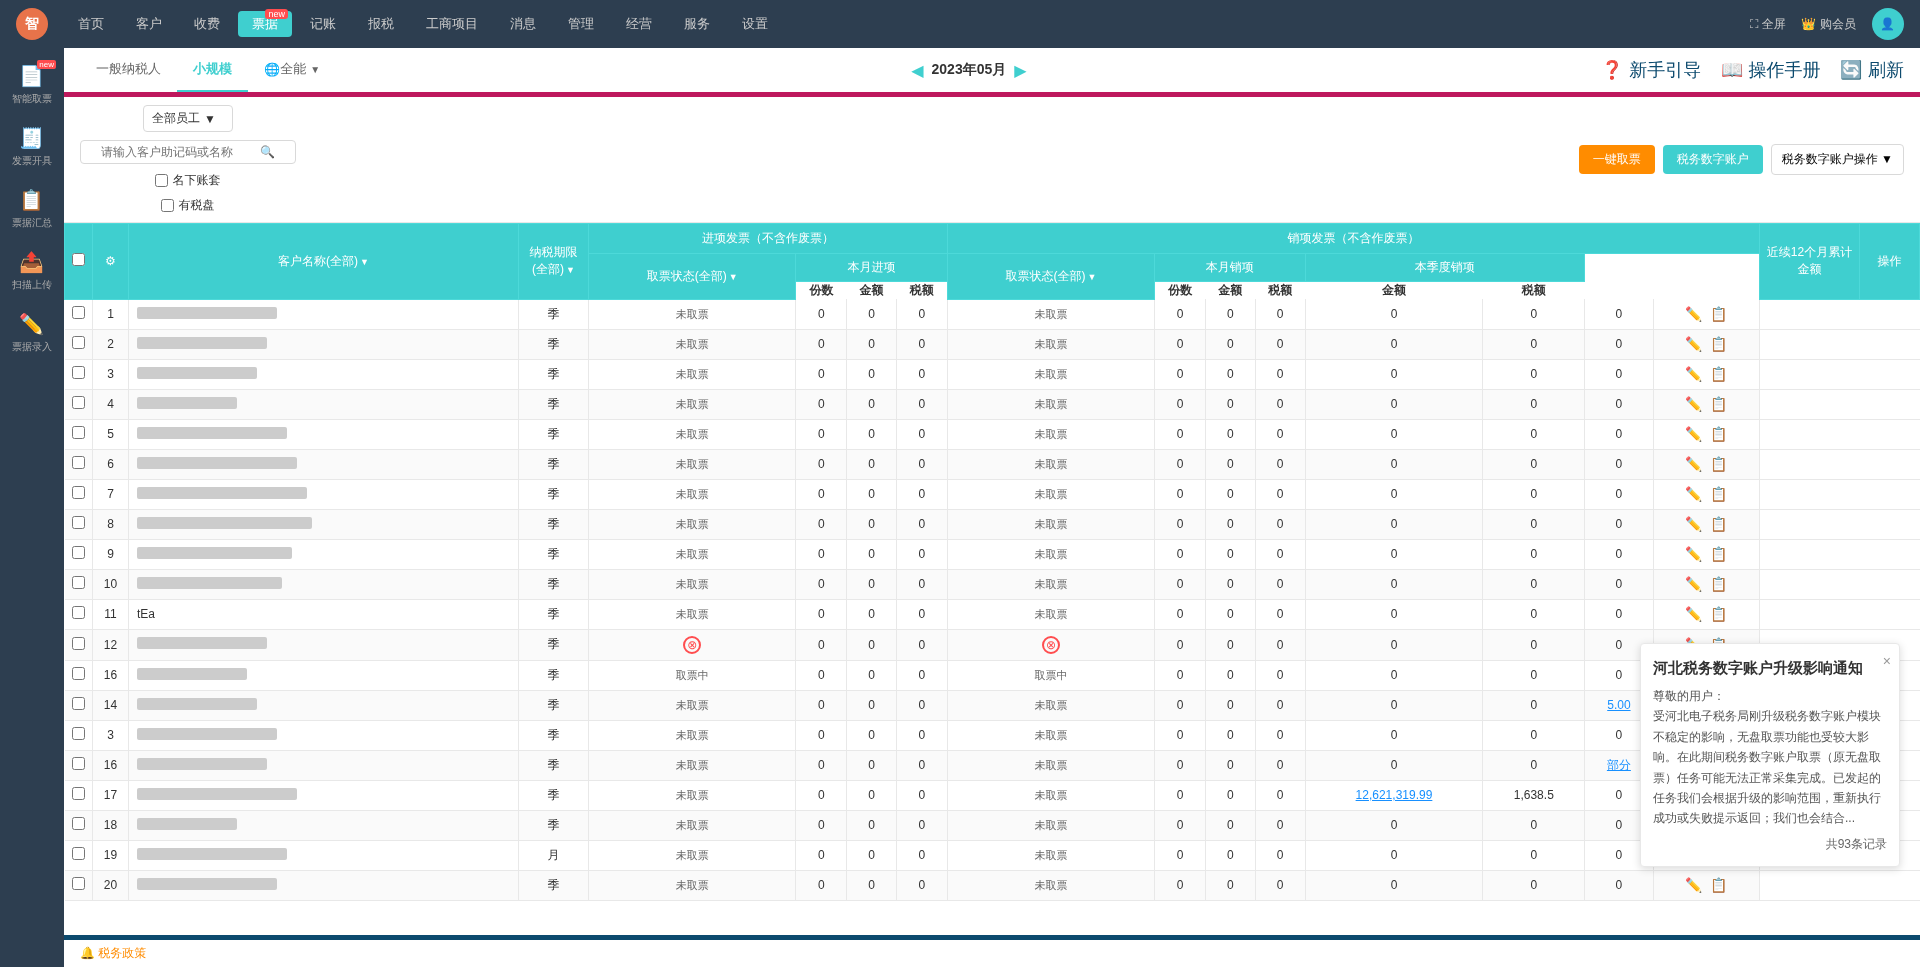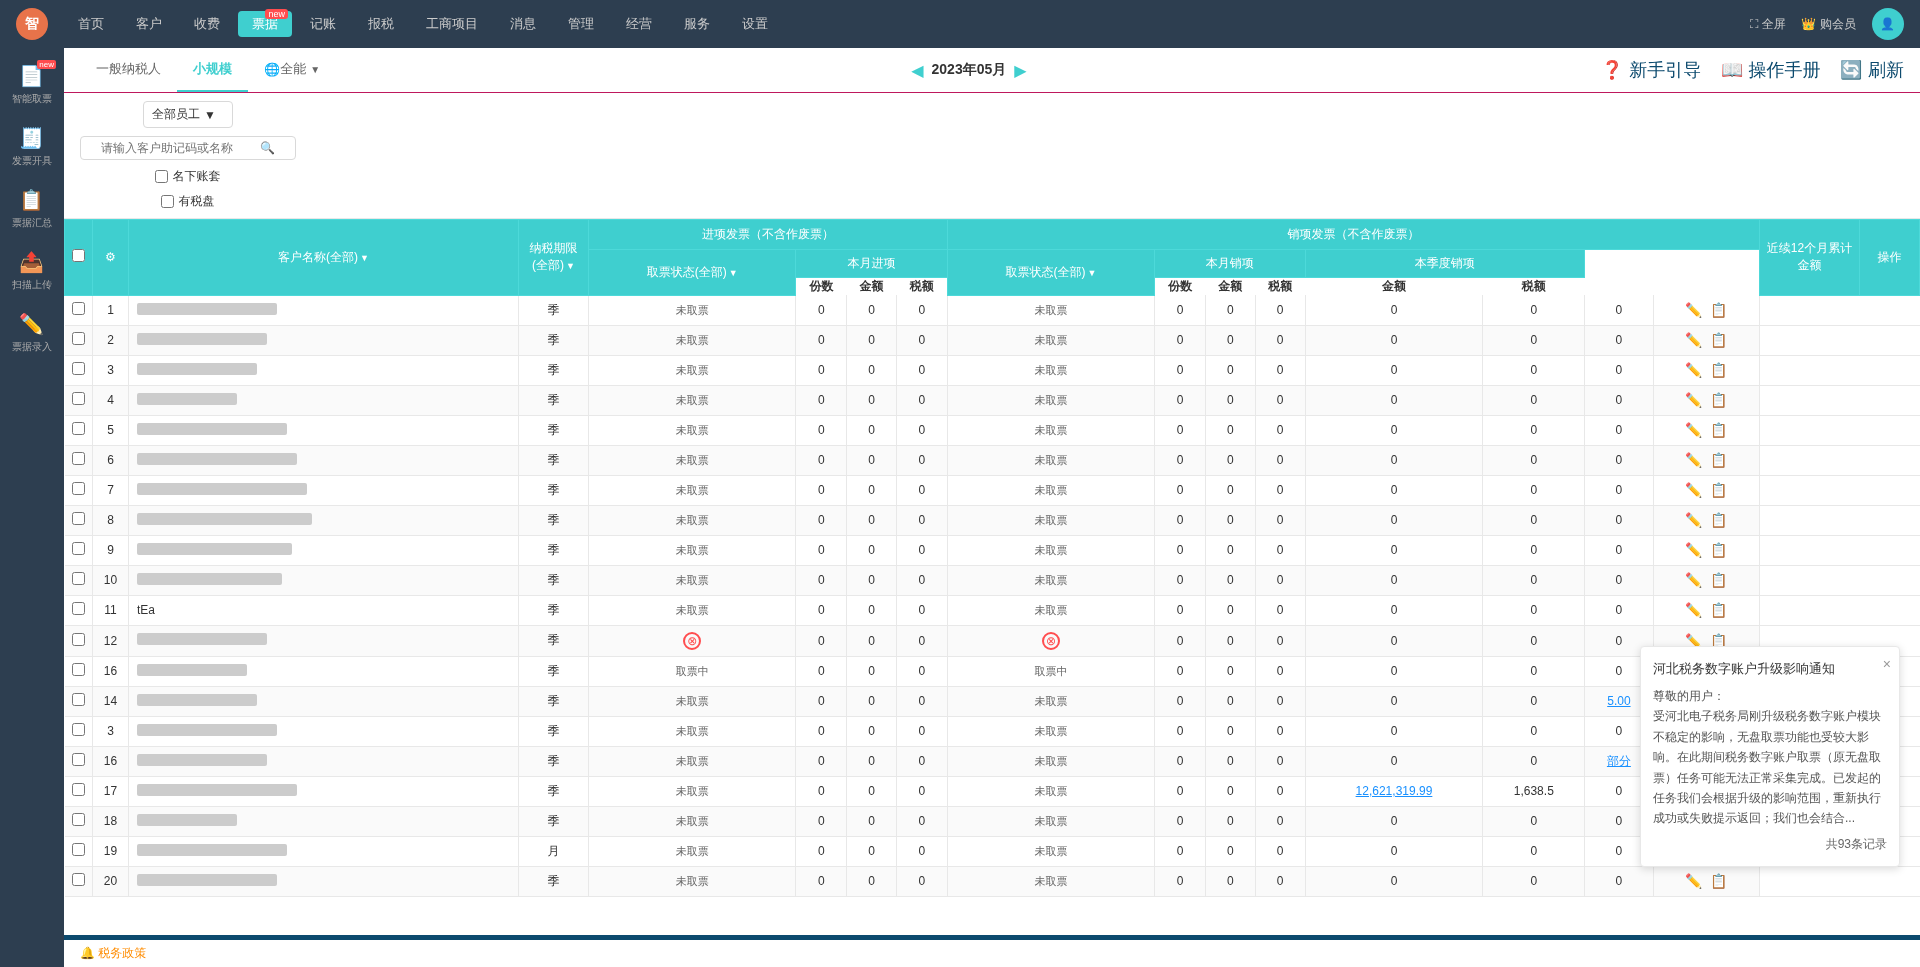--- a/index.html
+++ b/index.html
@@ -54,28 +54,28 @@
     tbody td.name-cell { text-align: left; padding-left: 8px; }
     .tag-status { font-size: 11px; color: #666; }
     .icon-edit { color: #3fcfcf; cursor: pointer; font-size: 14px; }
     .icon-copy { color: #3fcfcf; cursor: pointer; font-size: 14px; }
     
     .status-icon-error { width: 18px; height: 18px; border: 2px solid #ff4d4f; border-radius: 50%; display: inline-flex; align-items: center; justify-content: center; color: #ff4d4f; font-size: 12px; cursor: pointer; }
 
     
     .notification-popup { position: fixed; bottom: 100px; right: 20px; width: 260px; background: white; border: 1px solid #e8e8e8; border-radius: 4px; padding: 12px; font-size: 12px; line-height: 1.6; color: #333; box-shadow: 0 2px 8px rgba(0,0,0,0.15); z-index: 100; }
     .notification-popup .close-btn { position: absolute; top: 6px; right: 8px; cursor: pointer; color: #999; font-size: 14px; }
-    .notification-popup h4 { font-size: 13px; font-weight: normal; margin-bottom: 6px; }
+    .notification-popup h4 { font-size: 15px; font-weight: bold; margin-bottom: 6px; }
 
     
     .bottom-bar { height: 32px; background: white; border-top: 5px solid #0c4a6e; display: flex; align-items: center; padding: 0 16px; font-size: 12px; color: #ff8c00; }
     .bottom-bar span { cursor: pointer; }
 
     
-    .sub-tabs-row { display: flex; align-items: center; justify-content: flex-end; background: white; padding: 0 16px; border-bottom: 1px solid #be185d; }
+    .sub-tabs-row { display: flex; align-items: center; justify-content: flex-end; background: white; padding: 0 16px; border-bottom: 5px solid #be185d; }
     .sub-tabs-row-right { display: flex; align-items: center; gap: 20px; color: #0c4a6e; font-size: 18px; }
     .sub-tabs-row-right span { cursor: pointer; }
 
     .th-filter { display: inline-block; cursor: pointer; }
     .th-filter::after { content: '▼'; font-size: 9px; margin-left: 2px; }
 
     .col-no { width: 36px; }
     .col-check { width: 28px; }
     .col-name { min-width: 180px; }
     .col-period { width: 70px; }
@@ -172,20 +172,25 @@
           <span style="color:#999;cursor:pointer;">🔍</span>
         </div>
         <label class="checkbox-label">
           <input type="checkbox" style="">
           <span>名下账套</span>
         </label>
         <label class="checkbox-label">
           <input type="checkbox" style="">
           <span>有税盘</span>
         </label>
+      </div>
+      <div class="toolbar-right">
+        <button class="btn-orange">一键取票</button>
+        <button class="btn-teal">税务数字账户</button>
+        <button class="btn-outline">税务数字账户操作 ▼</button>
       </div>
     </div>
 
     <div class="table-container">
       <table>
         <thead class="thead-main">
           <tr>
             <th rowspan="3" class="col-check">
               <input type="checkbox" style="">
             </th>

